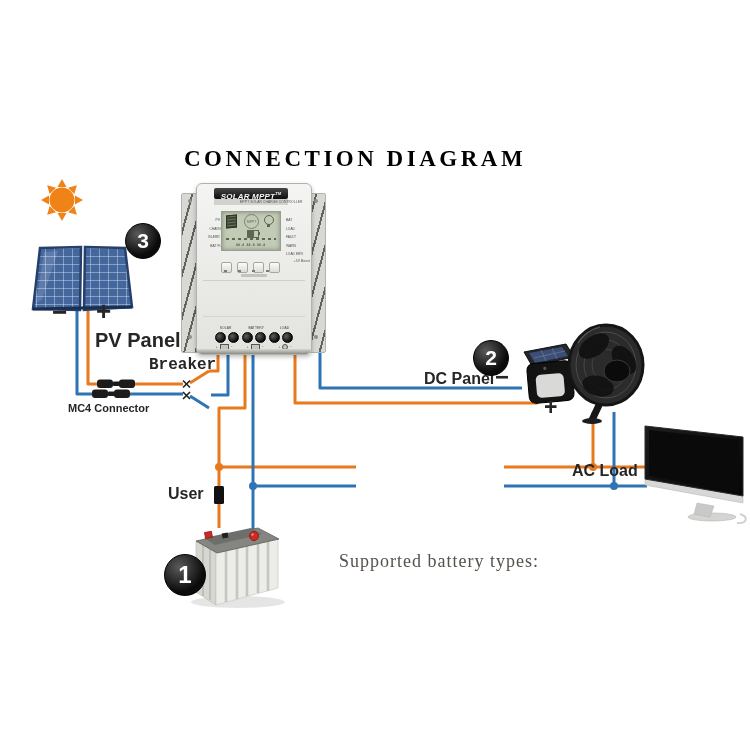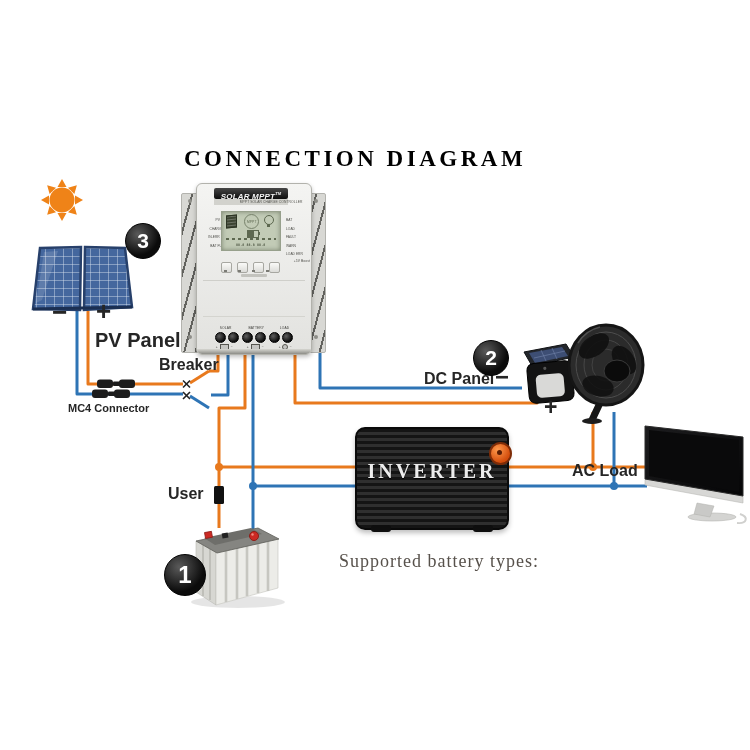--- a/index.html
+++ b/index.html
@@ -263,26 +263,20 @@
       <polygon points="204,538 251,528 262,534 215,545" fill="#6e6e6a"></polygon>
       <rect x="222" y="533" width="6" height="5" fill="#222" transform="rotate(-10 225 535)"></rect>
       <rect x="205" y="532" width="7" height="6" fill="#cc2a24" stroke="#8f1d18" stroke-width="0.8" transform="rotate(-10 208 535)"></rect>
       <circle cx="254" cy="536" r="4.5" fill="#cc2a24" stroke="#8f1d18"></circle>
       <circle cx="252.5" cy="534.5" r="1.2" fill="#ef8a80"></circle>
     </g>
   </svg>
 
   <div class="title">CONNECTION DIAGRAM</div>
 
-  <div class="inverter">
-    <div class="inv-text">INVERTER</div>
-    <div class="inv-knob"></div>
-    <div class="inv-foot" style="left:14px;"></div>
-    <div class="inv-foot" style="right:14px;"></div>
-  </div>
 
   <div class="controller">
     <div class="fin fin-l"></div>
     <div class="fin fin-r"></div>
     <div class="screw" style="left:7px;top:16px;"></div>
     <div class="screw" style="left:7px;top:152px;"></div>
     <div class="screw" style="left:133px;top:16px;"></div>
     <div class="screw" style="left:133px;top:152px;"></div>
 
     <div class="ctrl-body">
@@ -366,21 +360,21 @@
         </div>
       </div>
       <div class="bottom-strip"></div>
     </div>
   </div>
 
   <div class="lbl" style="left:95px;top:329px;font-size:20px;">PV Panel</div>
   <div class="lbl" style="left:52px;top:297px;font-size:26px;font-weight:bold;">−</div>
   <div class="lbl" style="left:96px;top:296px;font-size:26px;">+</div>
   <div class="lbl" style="left:68px;top:402px;font-size:11px;">MC4 Connector</div>
-  <div class="lbl" style="left:159px;top:356px;font-size:16px;">Breaker</div>
+  <div class="lbl" style="left:149px;top:356px;font-size:16px;font-family:Liberation Mono, monospace;">Breaker</div>
   <div class="lbl" style="left:168px;top:485px;font-size:16px;">User</div>
   <div class="lbl" style="left:424px;top:370px;font-size:16px;">DC Panel</div>
   <div class="lbl" style="left:495px;top:363px;font-size:24px;font-weight:bold;">−</div>
   <div class="lbl" style="left:544px;top:394px;font-size:23px;">+</div>
   <div class="lbl" style="left:572px;top:462px;font-size:16px;">AC Load</div>
 
   <div class="note" style="left:291px;top:551px;margin-left:48px;">Supported battery types:</div>
 
   <div class="badge" style="left:125px;top:223px;width:34px;height:34px;font-size:21px;">3</div>
   <div class="badge" style="left:473px;top:340px;width:34px;height:34px;font-size:21px;">2</div>

